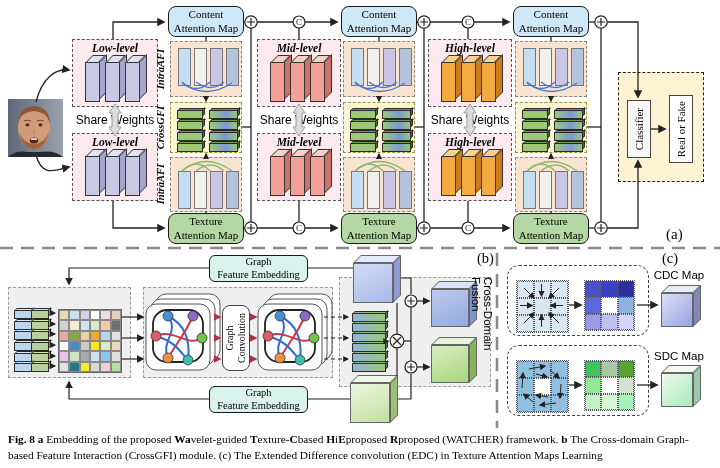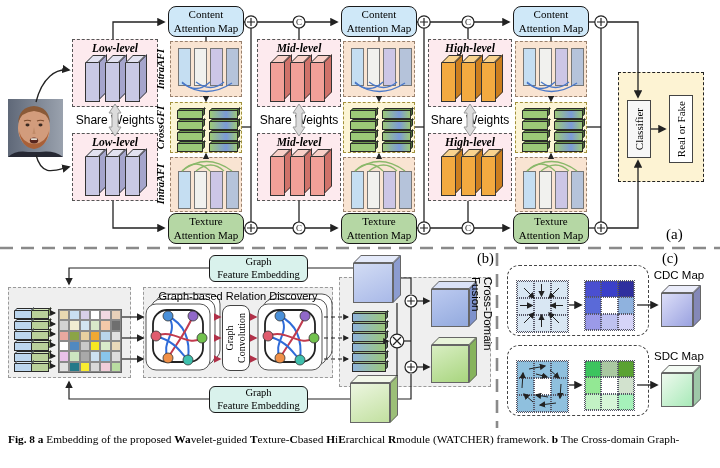--- a/index.html
+++ b/index.html
@@ -518,21 +518,20 @@
       <div style="background: rgb(221, 221, 221);"></div>
       <div style="background: rgb(225, 225, 225);"></div>
       <div style="background: rgb(37, 121, 137);"></div>
       <div style="background: rgb(248, 236, 49);"></div>
       <div style="background: rgb(217, 217, 217);"></div>
       <div style="background: rgb(241, 205, 217);"></div>
       <div style="background: rgb(185, 221, 161);"></div>
     </div>
 
   <div class="abs graybox" style="left:143px;top:287px;width:190px;height:91px"></div>
-  <div class="abs sans z3" style="left:143px;top:290px;width:190px;font-size:11px;text-align:center">Graph-based Relation Discovery</div>
 
   <svg class="abs z2 graph" style="left:144px;top:292px" width="80" height="82" viewBox="0 0 80 82">
     <rect x="12" y="2" width="64" height="66" rx="10" fill="#fff" stroke="#555"></rect>
     <rect x="7" y="7" width="64" height="66" rx="10" fill="#fff" stroke="#555"></rect>
     <rect x="2" y="12" width="64" height="66" rx="10" fill="#fff" stroke="#555"></rect>
     <g transform="translate(2,12)">
       <rect x="7" y="6" width="50" height="52" rx="14" fill="none" stroke="#222" stroke-width="1.8"></rect>
       <g fill="none" stroke-width="2" stroke-linecap="round">
         <path d="M22,12 C34,28 14,38 22,54" stroke="#2f6bd8"></path>
         <path d="M22,12 C42,22 44,40 42,56" stroke="#2f6bd8"></path>
@@ -698,15 +697,16 @@
     </div>
   <div class="abs sans z3" style="left:648px;top:350px;width:62px;font-size:11.5px;text-align:center">SDC Map</div>
   <div class="cube csdc" style="left:661px;top:365px;width:40px;height:42px">
     <i class="ct" style="left:0;top:0;width:32px;height:8px"></i>
       <i class="cs" style="left:32px;top:8px;width:8px;height:34px"></i>
       <i class="cf" style="left:0;top:8px;width:32px;height:34px"></i>
   </div>
   <div class="abs z3" style="left:662px;top:250px;font-size:14.5px">(c)</div>
 
   <div class="cap">
-    <div id="cap1"><b>Fig. 8</b><span>  </span><b>a</b><span> Embedding of the proposed </span><b>Wa</b><span>velet-guided </span><b>T</b><span>exture-</span><b>C</b><span>based </span><b>H</b><span>i</span><b>E</b><span>rarchical </span><b>R</b><span>module (WATCHER) framework. </span><b>b</b><span> The Cross-domain Graph-</span></div>
+    <div id="cap1"><b>Fig. 8</b><span>  </span><b>a</b><span> Embedding of the proposed </span><b>Wa</b><span>velet-guided </span><b>T</b><span>exture-</span><b>C</b><span>based </span><b>H</b><span>i</span><b>E</b><span>proposed </span><b>R</b><span>proposed (WATCHER) framework. </span><b>b</b><span> The Cross-domain Graph-</span></div>
+    <div id="cap2"><span>based Feature Interaction (CrossGFI) module. (c) The Extended Difference convolution (EDC) in Texture Attention Maps Learning</span></div>
   </div>
 </div>
 
 </body></html>

